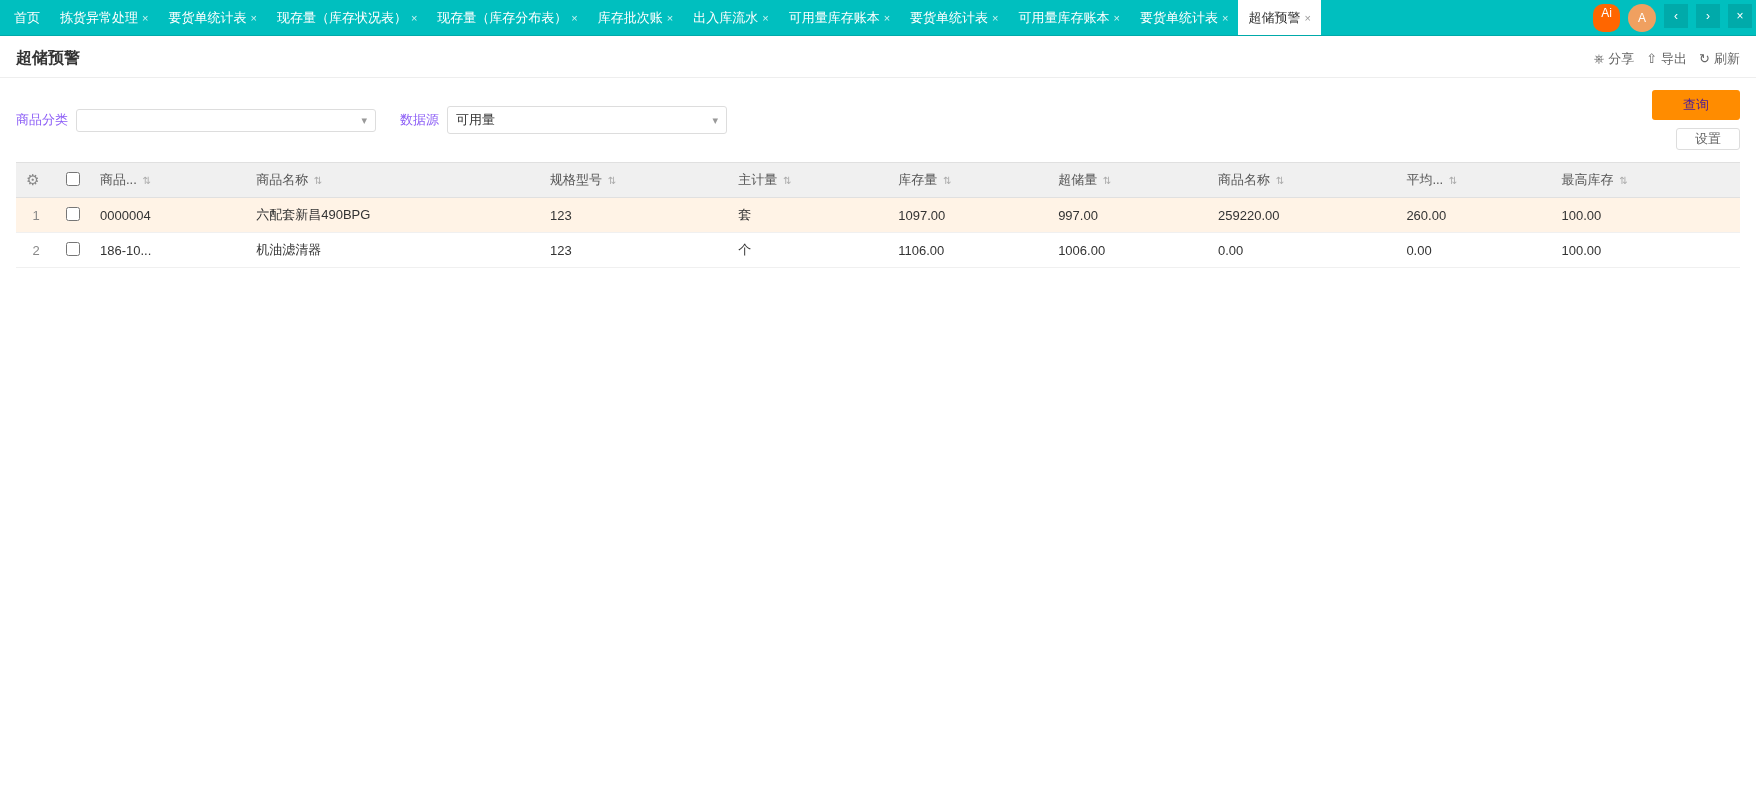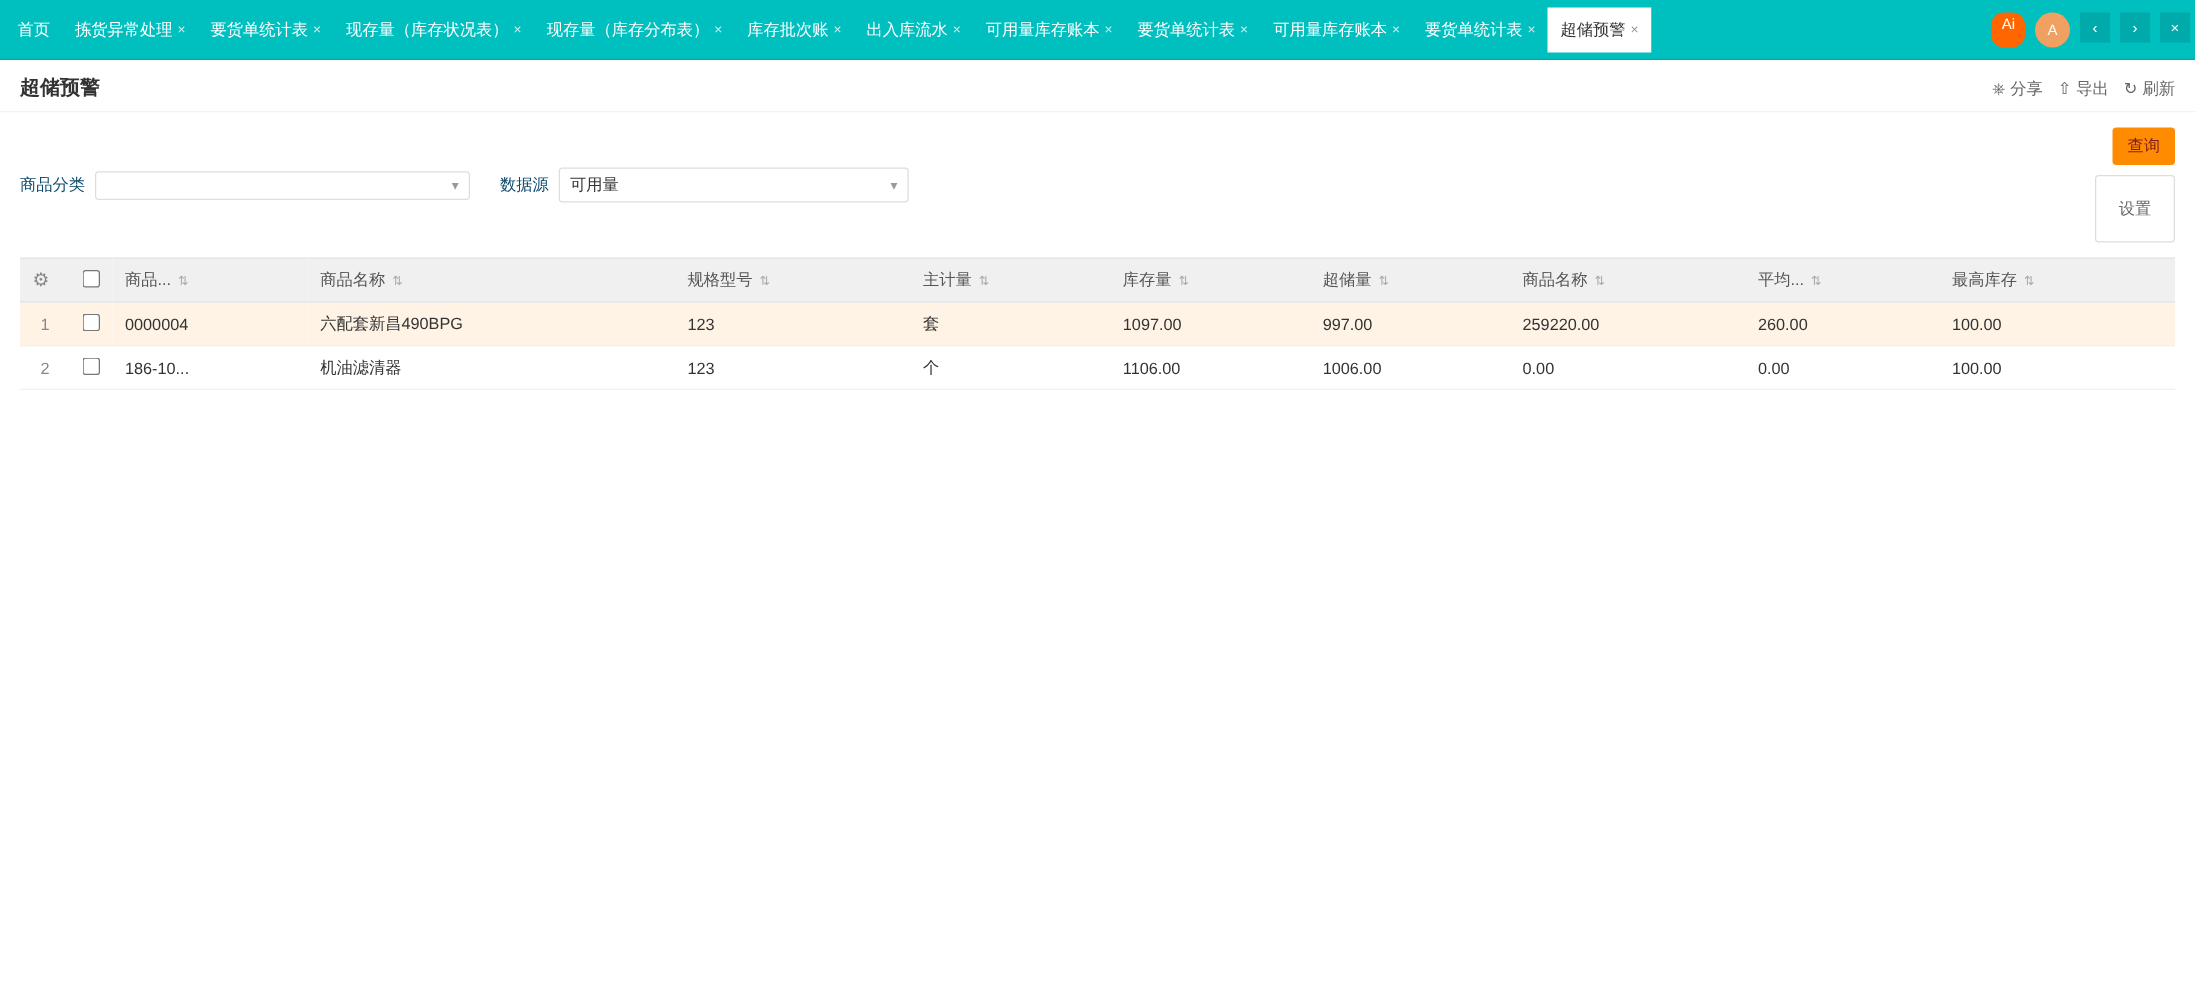--- a/index.html
+++ b/index.html
@@ -3,21 +3,21 @@
   <meta charset="utf-8">
   <style>
     * { box-sizing: border-box; margin: 0; padding: 0; font-family: "Microsoft YaHei", "PingFang SC", Arial, sans-serif; font-size: 13px; }
     body { background: #f5f5f5; color: #333; }
 
     
     .topbar {
       background: #00bfbf;
       display: flex;
       align-items: center;
-      height: 48px;
+      height: 36px;
       padding: 0 4px;
       overflow: hidden;
       border-bottom: 1px solid #00aaaa;
     }
     .topbar-tab {
       display: flex;
       align-items: center;
       padding: 0 10px;
       height: 36px;
       color: #fff;
@@ -89,21 +89,21 @@
       padding: 12px 16px;
       gap: 24px;
       background: #fff;
     }
     .filter-item {
       display: flex;
       align-items: center;
       gap: 8px;
     }
     .filter-label {
-      color: #0c4a6e;
+      color: #8b5cf6;
       white-space: nowrap;
       font-size: 13px;
     }
     .filter-select {
       display: flex;
       align-items: center;
       border: 1px solid #ddd;
       border-radius: 3px;
       padding: 4px 8px;
       background: #fff;
@@ -113,34 +113,34 @@
     }
     .filter-select-sm {
       min-width: 280px;
     }
     .filter-select .arrow {
       color: #999;
       font-size: 11px;
     }
     .btn-query {
       background: #ff8c00;
-      color: #7f1d1d;
+      color: #4c1d95;
       border: none;
       border-radius: 3px;
-      padding: 6px 12px;
+      padding: 6px 31px;
       cursor: pointer;
       font-size: 13px;
       margin-left: auto;
     }
     .btn-settings {
       background: #fff;
       color: #666;
       border: 1px solid #ddd;
       border-radius: 3px;
-      padding: 17px 18px;
+      padding: 1px 18px;
       cursor: pointer;
       font-size: 13px;
       margin-top: 4px;
     }
 
     .filter-buttons {
       margin-left: auto;
       display: flex;
       flex-direction: column;
       align-items: flex-end;

